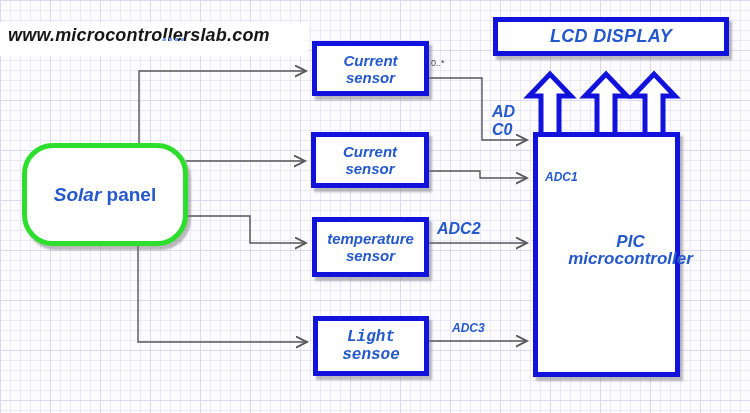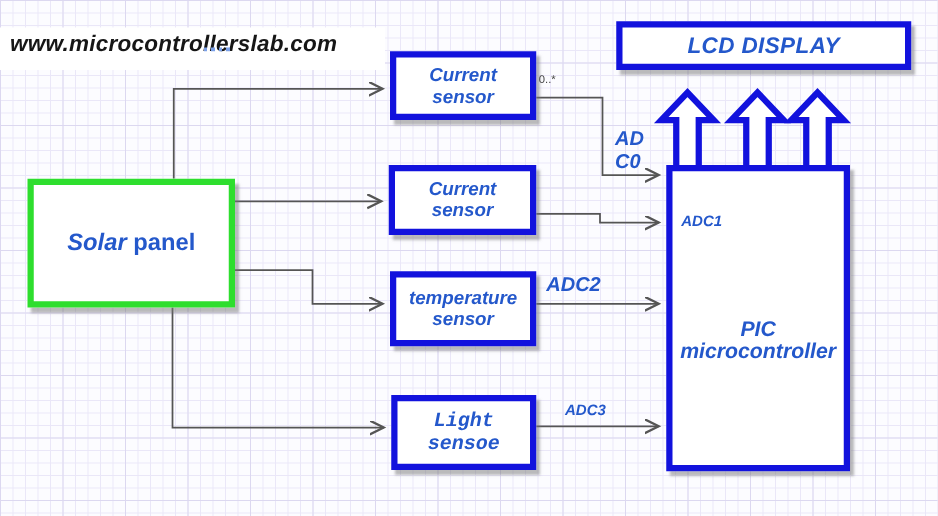--- a/index.html
+++ b/index.html
@@ -37,36 +37,36 @@
     background:#ffffff;
     box-shadow:3px 4px 2px rgba(120,120,120,.5);
     display:flex;align-items:center;justify-content:center;
     text-align:center;
     color:#2458cb;font-weight:bold;font-style:italic;
     box-sizing:border-box;
   }
   .blue{border:5px solid #1212dd;}
   .green{border:5px solid #2ede2e;}
 
-  #solar-box{left:22px;top:143px;width:166px;height:103px;font-size:19px;}
+  #solar-box{left:22px;top:143px;width:166px;height:103px;font-size:19px;border-radius:31px;}
   #solar-box .upright{font-style:normal;}
   #current-box{left:312px;top:41px;width:117px;height:55px;font-size:15px;line-height:17px;}
   #voltage-box{left:311px;top:132px;width:118px;height:56px;font-size:15px;line-height:17px;}
   #temp-box{left:312px;top:217px;width:117px;height:60px;font-size:15px;line-height:17px;}
   #light-box{left:313px;top:316px;width:116px;height:60px;font-size:16px;font-family:Liberation Mono, monospace;}
   #lcd-box{left:493px;top:17px;width:236px;height:39px;font-size:18px;letter-spacing:.3px;}
   #pic-box{left:533px;top:132px;width:147px;height:245px;}
 
   
   .lbl{
     position:absolute;color:#2458cb;font-weight:bold;font-style:italic;
     white-space:nowrap;
   }
   #pic-adc1{left:545px;top:170px;font-size:12px;}
-  #pic-name{left:533px;top:233px;width:147px;text-align:center;font-size:17px;line-height:17px;margin-top:22px;}
+  #pic-name{left:557px;top:233px;width:147px;text-align:center;font-size:17px;line-height:17px;}
   #lbl-adc0{left:492px;top:103px;width:34px;text-align:left;font-size:16px;line-height:18px;}
   #lbl-adc2{left:437px;top:220px;font-size:16px;}
   #lbl-adc3{left:452px;top:321px;font-size:12px;}
   #lbl-mult{left:431px;top:58px;font-size:9px;color:#444;font-weight:normal;font-style:normal;}
 </style>
 </head>
 <body>
 
 <div id="stage">
 

